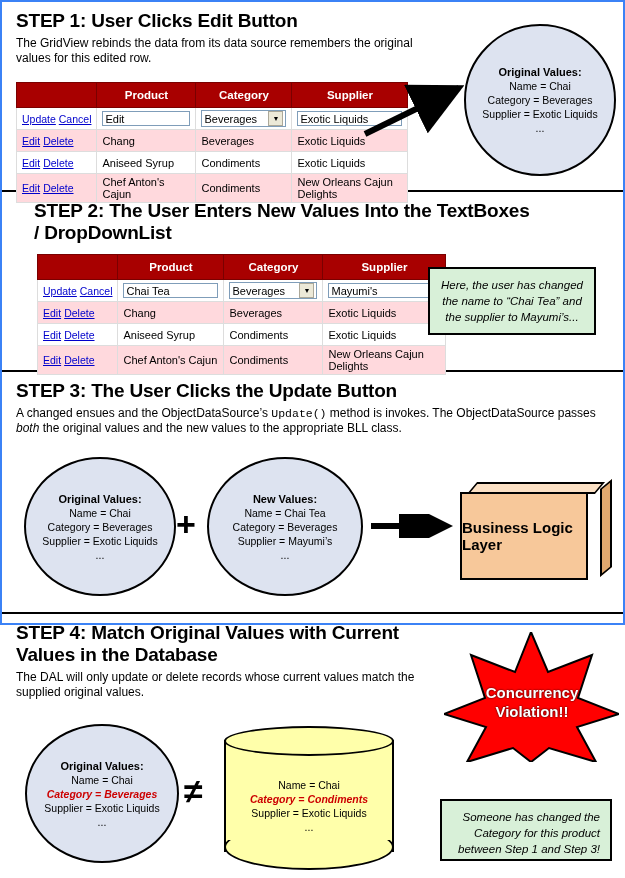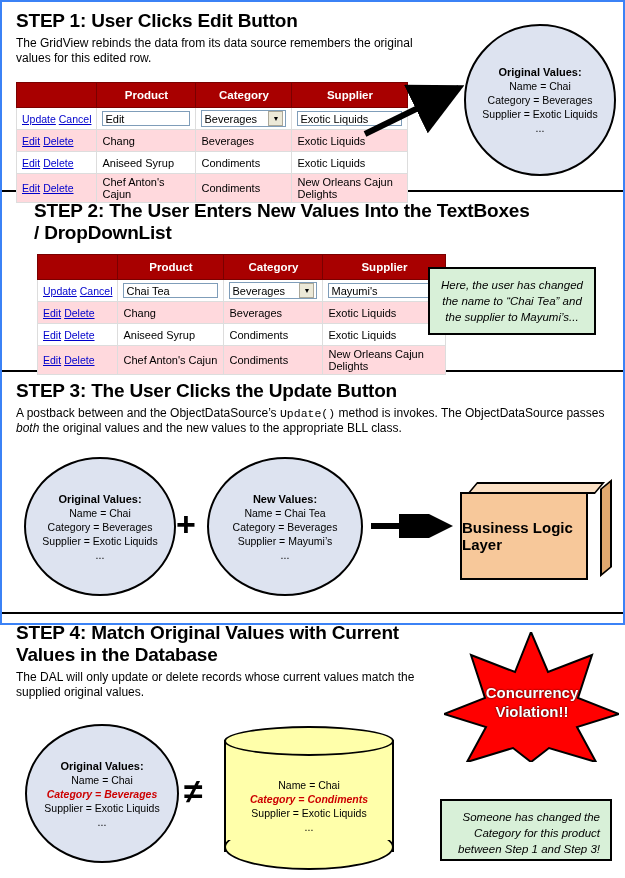--- a/index.html
+++ b/index.html
@@ -238,21 +238,21 @@
         </table>
     </div>
 
     <div class="note-green" style="position:absolute;left:426px;top:75px;width:168px;height:68px;">Here, the user has changed the name to “Chai Tea” and the supplier to Mayumi’s...</div>
   </div>
 
   <div class="step" style="top:370px;height:242px;">
     <div style="position:absolute;left:14px;top:8px;width:590px;">
       <div class="step-title">STEP 3: The User Clicks the Update Button</div>
       <div class="step-sub">
-        <span>A postback between and the ObjectDataSource’s </span><span class="mono">Update()</span><span> method is invokes. The ObjectDataSource passes </span><i>both</i><span> the original values and the new values to the appropriate BLL class.</span>
+        <span>A changed ensues and the ObjectDataSource’s </span><span class="mono">Update()</span><span> method is invokes. The ObjectDataSource passes </span><i>both</i><span> the original values and the new values to the appropriate BLL class.</span>
       </div>
     </div>
 
     <div class="ellipse" style="position:absolute;left:22px;top:85px;width:148px;height:135px;">
       <div class="ell-inner">
         <b>Original Values:</b><br>
         <span>Name = Chai</span><br>
         <span>Category = Beverages</span><br>
         <span>Supplier = Exotic Liquids</span><br>
         <span>...</span>

